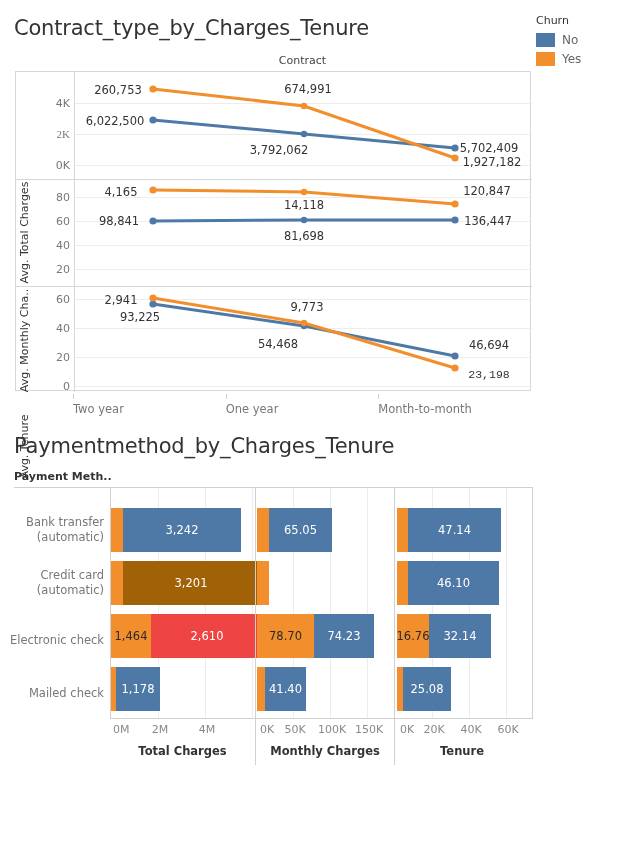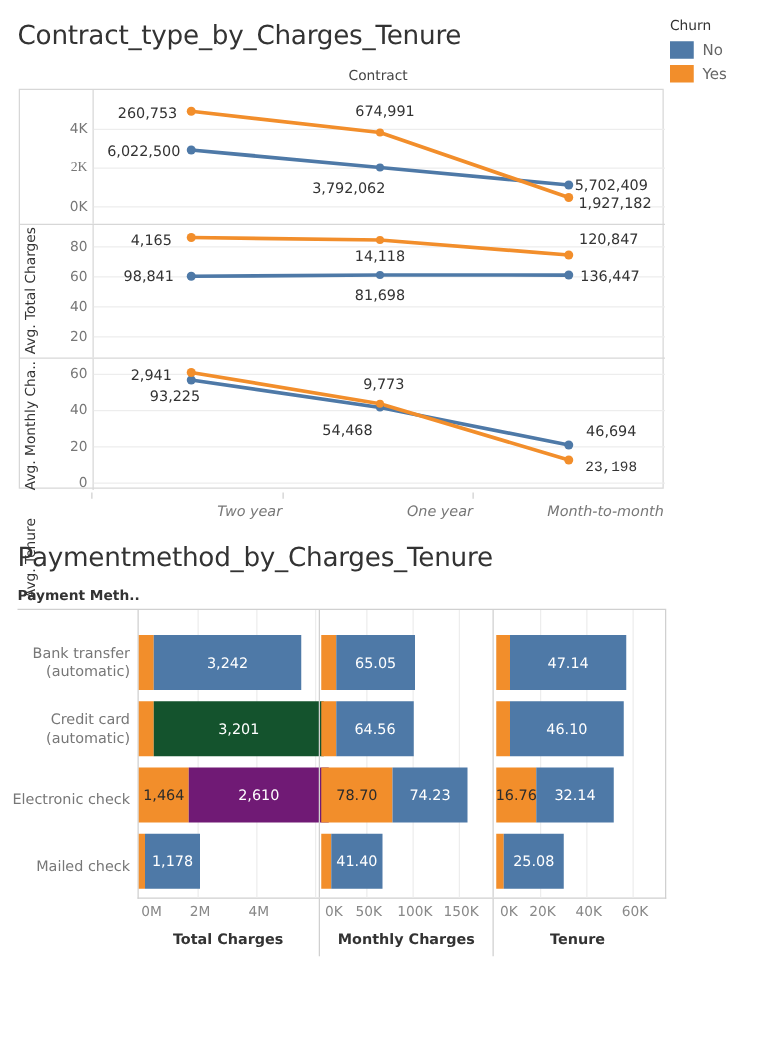--- a/index.html
+++ b/index.html
@@ -101,26 +101,25 @@
 
   
   #cat-axis {
     position: absolute;
     left: 73px; top: 394px;
     width: 458px; height: 26px;
     display: flex;
   }
   #cat-axis .cat {
     flex: 1 1 0;
-    text-align: right;
+    text-align: left;
     font-size: 11.5px;
     color: #777777;
     padding-top: 8px;
     position: relative;
-    font-style: italic;
   }
   #cat-axis .cat .vsep {
     position: absolute; left: 0; top: 0; width: 1px; height: 5px; background: #cfcfcf;
   }
   #cat-axis .cat:first-child .vsep { background: #cfcfcf; }
 
   
   #dash2 { position: absolute; left: 0; top: 425px; width: 619px; height: 340px; }
 
   #pm-hdr {
@@ -349,30 +348,30 @@
             </div>
           <div class="seg blue" style="left:12px; width:118px; background:#4e79a7;">
               <span>3,242</span>
             </div>
         </div>
 
         <div class="bar-row" style="top:73px; height:44px;">
           <div class="seg orange" style="left:0px; width:12px; background:#f28e2b;">
               <span></span>
             </div>
-          <div class="seg blue" style="left:12px; width:136px; background:#14532d;">
+          <div class="seg blue" style="left:12px; width:136px; background:#a16207;">
               <span>3,201</span>
             </div>
         </div>
 
         <div class="bar-row" style="top:126px; height:44px;">
           <div class="seg orange" style="left:0px; width:40px; background:#f28e2b;">
               <span>1,464</span>
             </div>
-          <div class="seg blue" style="left:40px; width:112px; background:#701a75;">
+          <div class="seg blue" style="left:40px; width:112px; background:#ef4444;">
               <span>2,610</span>
             </div>
         </div>
 
         <div class="bar-row" style="top:179px; height:44px;">
           <div class="seg orange" style="left:0px; width:5px; background:#f28e2b;">
               <span></span>
             </div>
           <div class="seg blue" style="left:5px; width:44px; background:#4e79a7;">
               <span>1,178</span>
@@ -390,23 +389,20 @@
               <span></span>
             </div>
           <div class="seg blue" style="left:13px; width:63px; background:#4e79a7;">
               <span>65.05</span>
             </div>
         </div>
 
         <div class="bar-row" style="top:73px; height:44px;">
           <div class="seg orange" style="left:1px; width:12px; background:#f28e2b;">
               <span></span>
-            </div>
-          <div class="seg blue" style="left:13px; width:62px; background:#4e79a7;">
-              <span>64.56</span>
             </div>
         </div>
 
         <div class="bar-row" style="top:126px; height:44px;">
           <div class="seg orange" style="left:1px; width:57px; background:#f28e2b;">
               <span>78.70</span>
             </div>
           <div class="seg blue" style="left:58px; width:60px; background:#4e79a7;">
               <span>74.23</span>
             </div>

